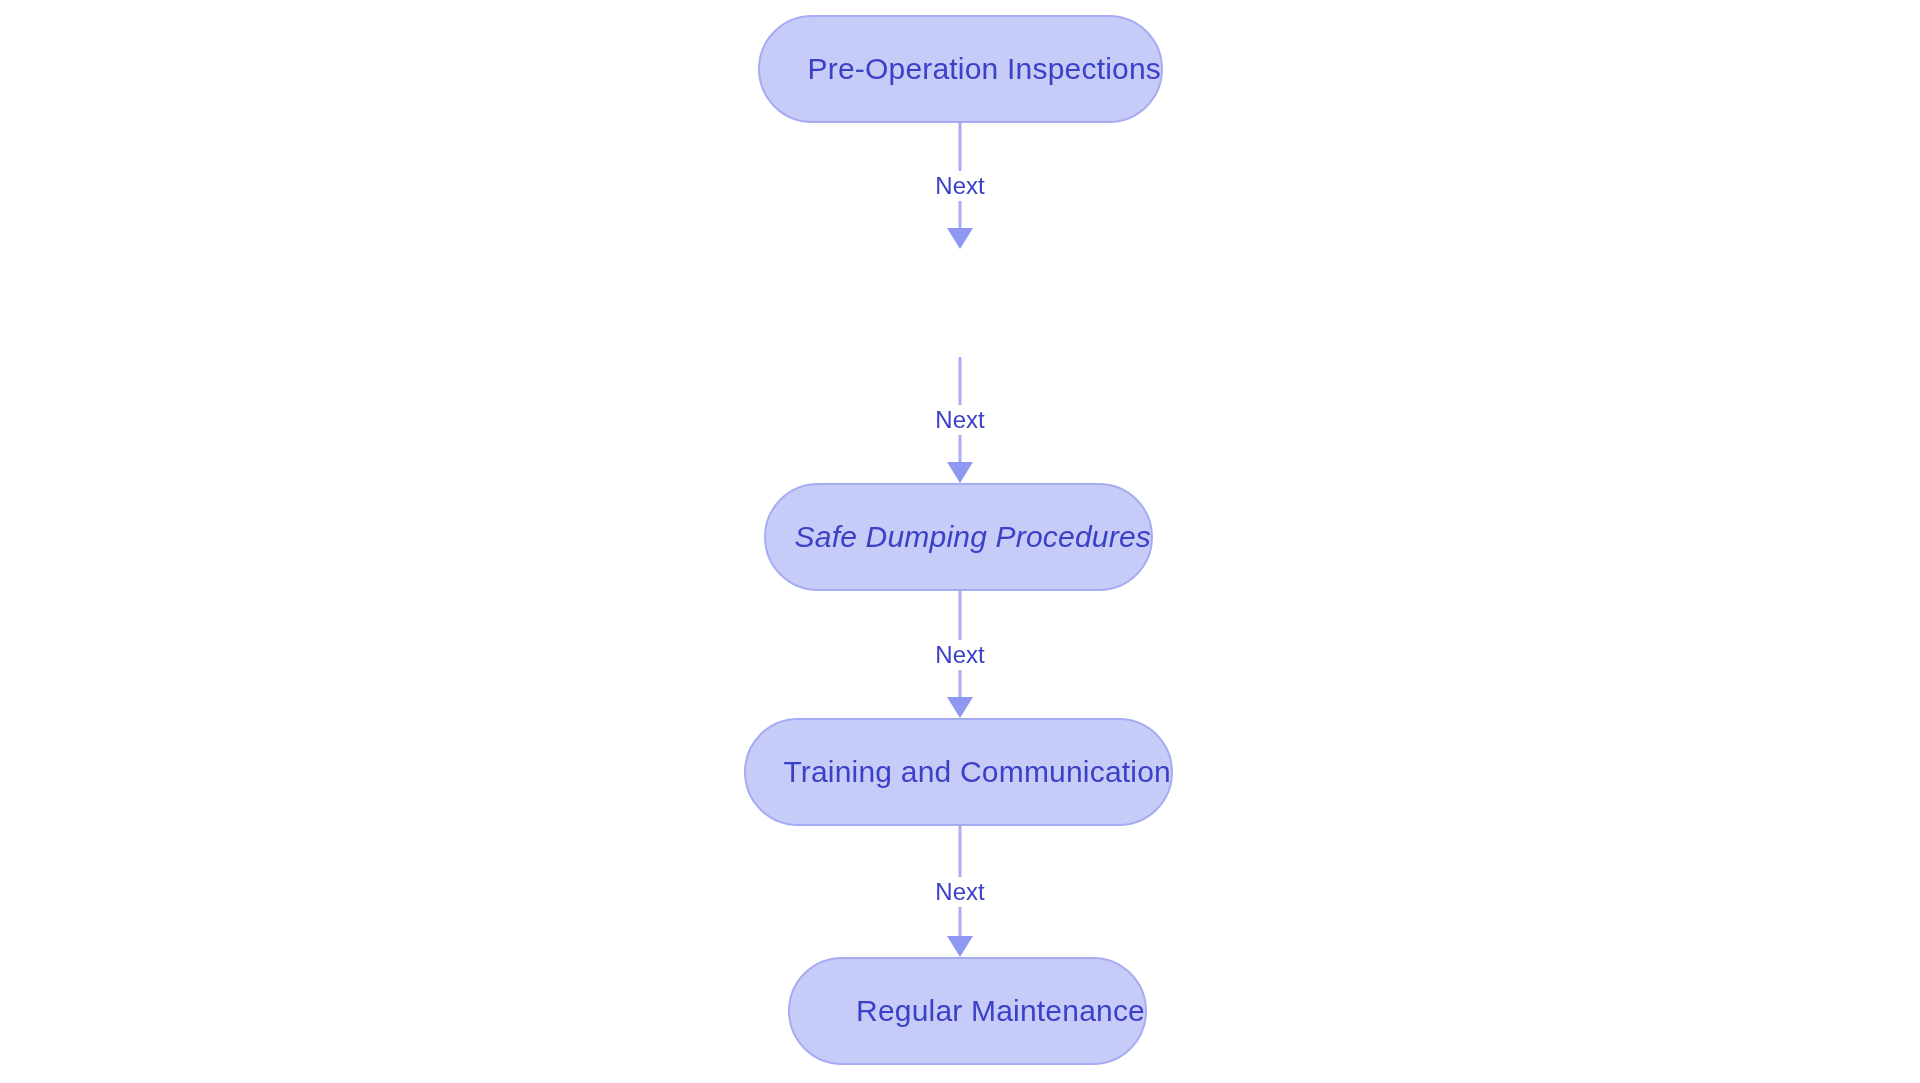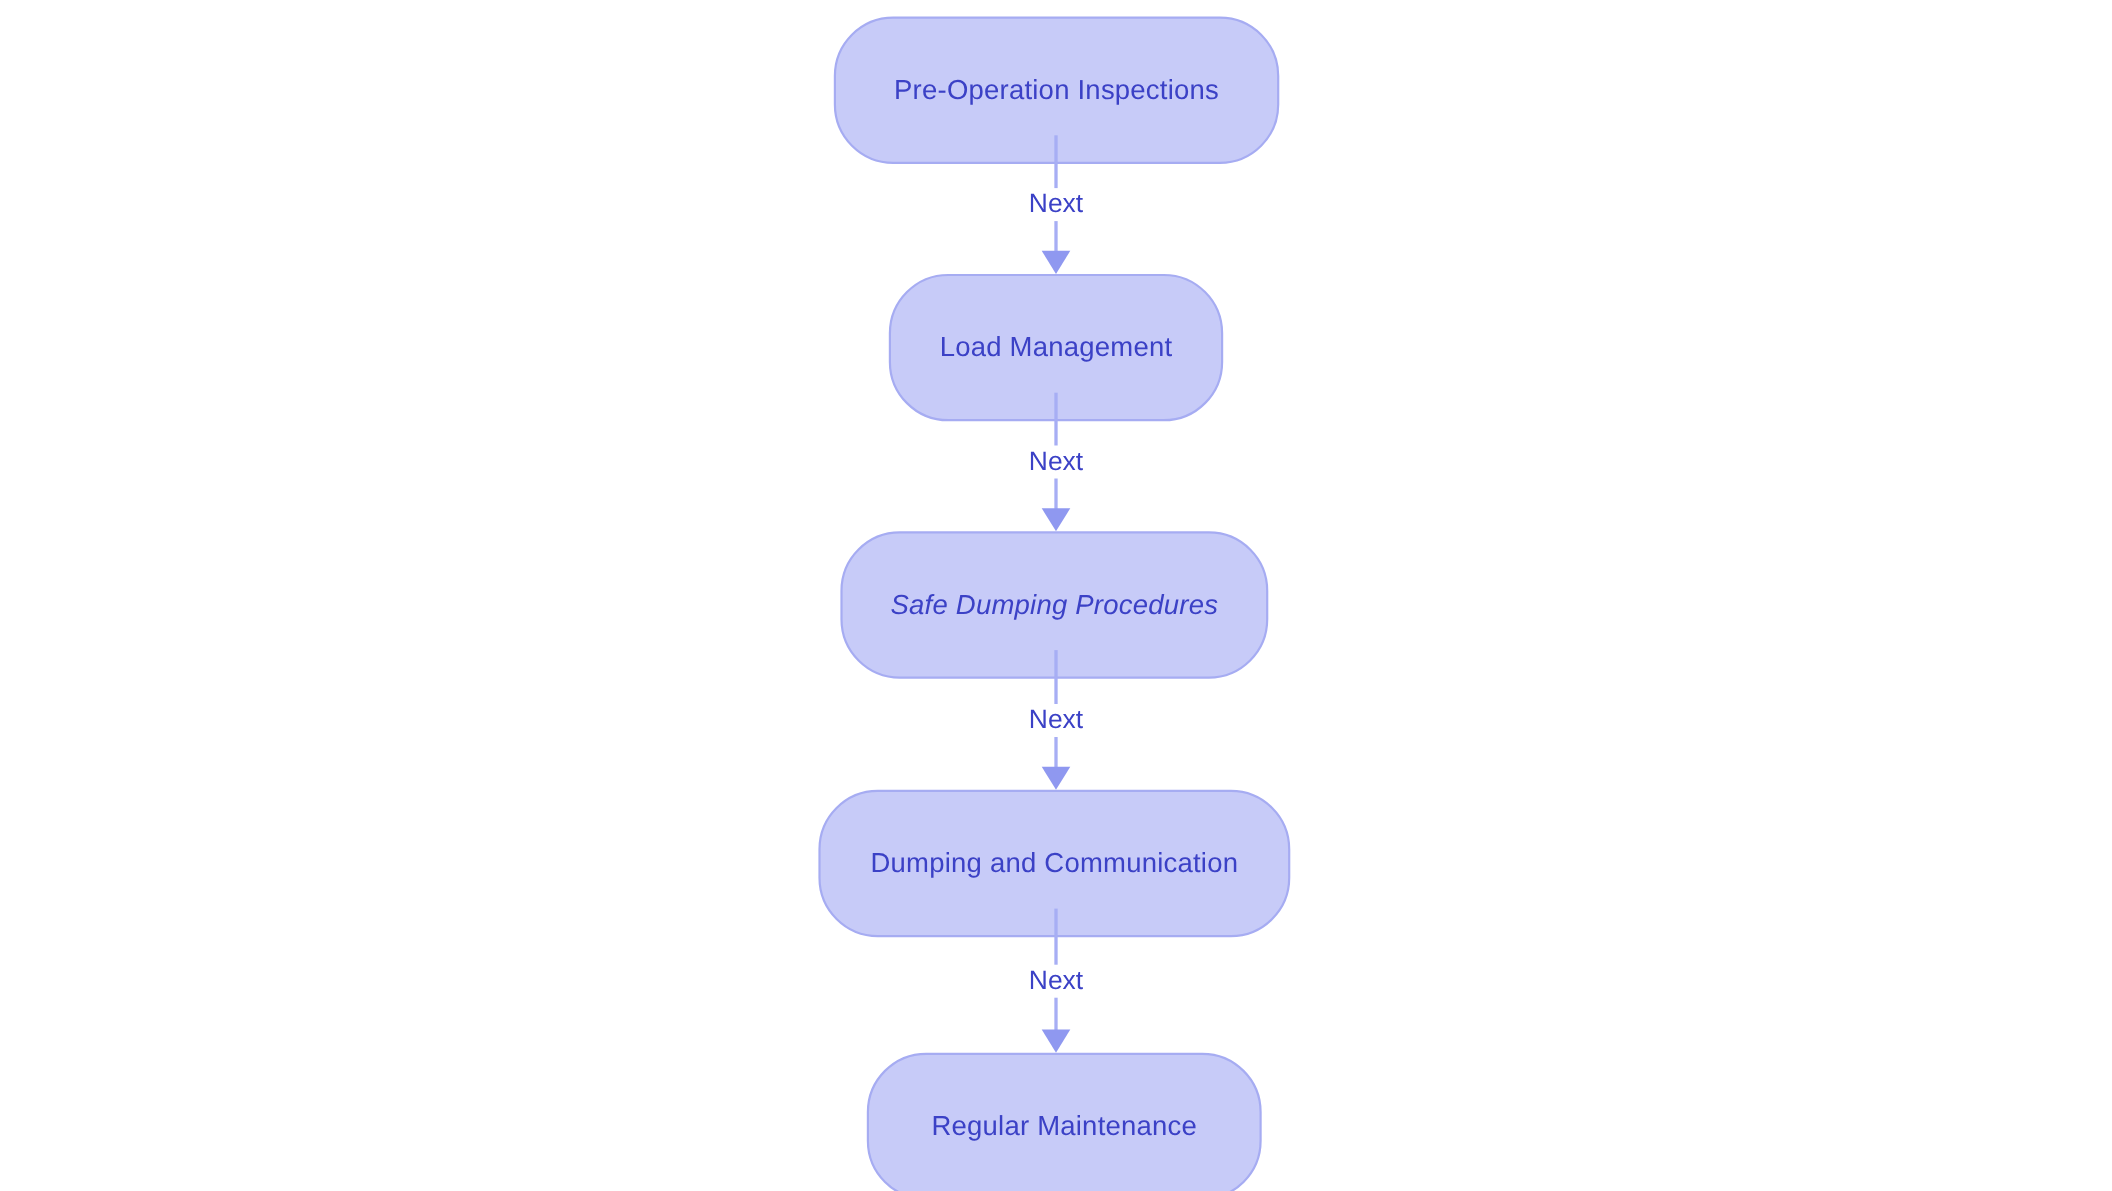--- a/index.html
+++ b/index.html
@@ -10,30 +10,30 @@
   }
   .canvas {
     position: relative;
     width: 1920px;
     height: 1083px;
     background: var(--background, #ffffff);
     overflow: hidden;
   }
   .node {
     position: absolute;
-    height: 134px;
+    height: 108px;
     box-sizing: border-box;
     background: var(--node-fill, #c7cbf8);
     border: 2px solid var(--node-border, #a6acf2);
     border-radius: 54px;
     display: flex;
     align-items: center;
-    justify-content: center;
+    justify-content: flex-end;
     color: var(--node-text, #3b41c6);
-    font-size: 25px;
+    font-size: 30px;
     letter-spacing: 0.2px;
     white-space: nowrap;
   }
   .node-1 { left: 758px; top: 15px;  width: 405px; }
   .node-2 { left: 808px; top: 249px; width: 304px; }
   .node-3 { left: 764px; top: 483px; width: 389px; font-style: italic; }
   .node-4 { left: 744px; top: 718px; width: 429px; }
   .node-5 { left: 788px; top: 957px; width: 359px; }
 
   .connector {
@@ -86,42 +86,39 @@
   <div class="node node-1">
     <span>Pre-Operation Inspections</span>
   </div>
 
   <div class="connector connector-1">
     <div class="arrow-line"></div>
     <div class="arrowhead"></div>
     <div class="edge-label">Next</div>
   </div>
 
-  <div class="node node-2">
-    <span>Load Management</span>
-  </div>
 
   <div class="connector connector-2">
     <div class="arrow-line"></div>
     <div class="arrowhead"></div>
     <div class="edge-label">Next</div>
   </div>
 
   <div class="node node-3">
     <span>Safe Dumping Procedures</span>
   </div>
 
   <div class="connector connector-3">
     <div class="arrow-line"></div>
     <div class="arrowhead"></div>
     <div class="edge-label">Next</div>
   </div>
 
   <div class="node node-4">
-    <span>Dumping and Communication</span>
+    <span>Training and Communication</span>
   </div>
 
   <div class="connector connector-4">
     <div class="arrow-line"></div>
     <div class="arrowhead"></div>
     <div class="edge-label">Next</div>
   </div>
 
   <div class="node node-5">
     <span>Regular Maintenance</span>

